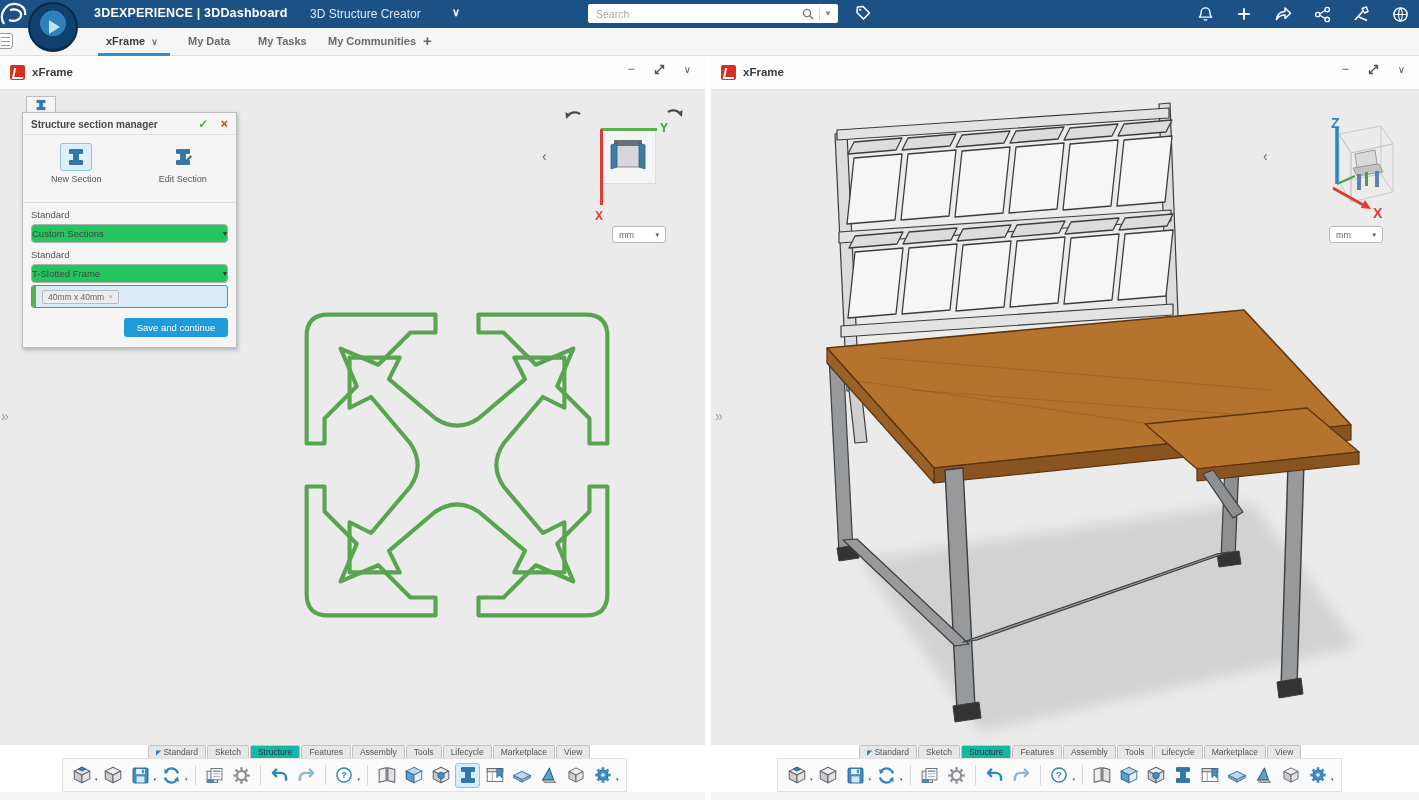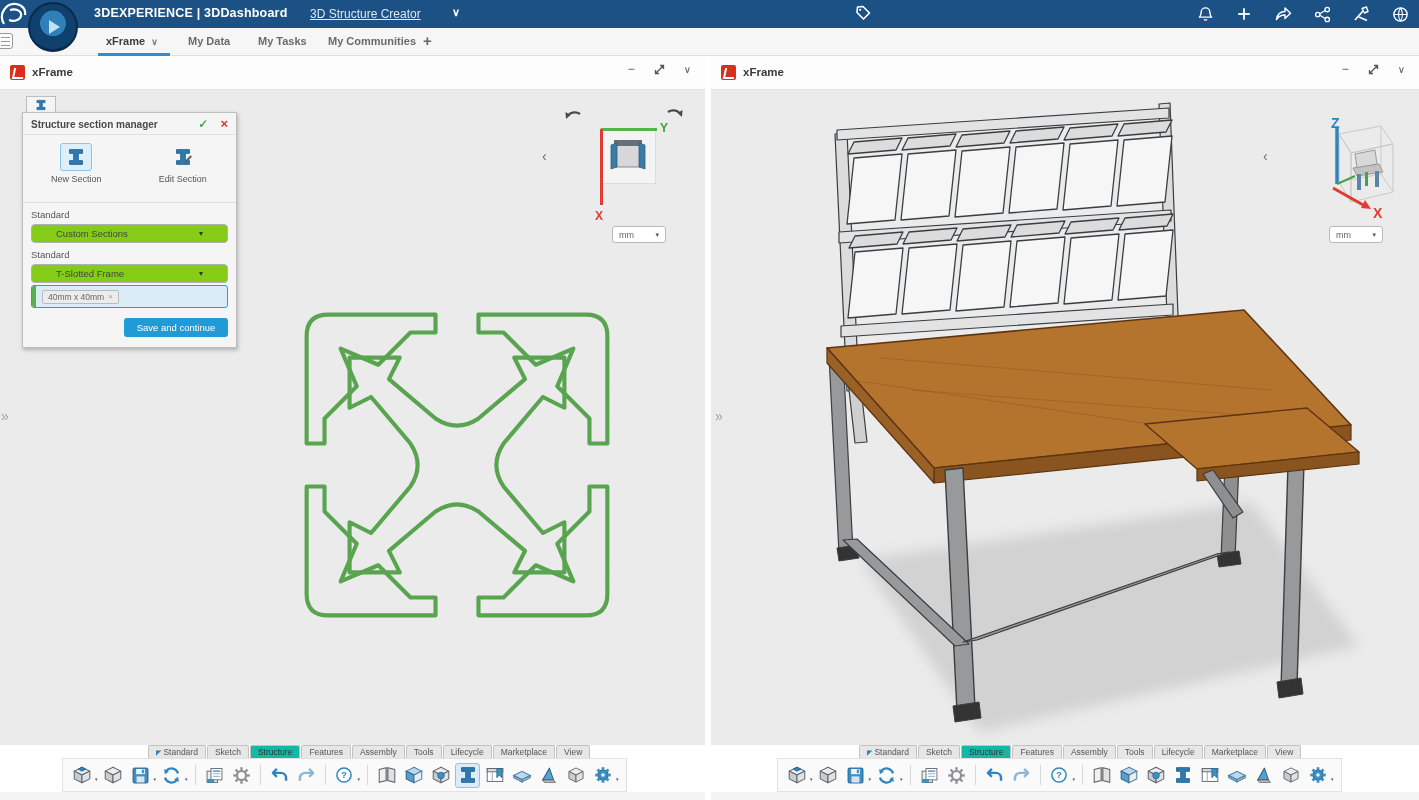--- a/index.html
+++ b/index.html
@@ -4,21 +4,21 @@
 <style>
   * { margin:0; padding:0; box-sizing:border-box; }
   html,body { width:1419px; height:800px; overflow:hidden;
     font-family:"Liberation Sans", sans-serif; background:#fff; }
 
   
   #topbar { position:absolute; left:0; top:0; width:1419px; height:28px;
     background:#1b5185; z-index:40; }
   #brand { position:absolute; left:94px; top:6px; color:#fff; font-size:12.5px;
     font-weight:bold; letter-spacing:.2px; white-space:nowrap; }
-  #appname { position:absolute; left:310px; top:7px; color:#dce8f3; font-size:12px; white-space:nowrap;text-decoration:underline; }
+  #appname { position:absolute; left:310px; top:7px; color:#dce8f3; font-size:12px; white-space:nowrap; }
   #appcaret { position:absolute; left:452px; top:6px; color:#fff; font-size:11px; font-weight:bold; }
   #searchbox { position:absolute; left:588px; top:4px; width:250px; height:19px;
     background:#fff; border-radius:2px; display:flex; align-items:center; }
   #searchbox input { flex:1; border:none; outline:none; font-size:10.5px; color:#444;
     padding-left:8px; background:transparent; font-family:"Liberation Sans",sans-serif; }
   #searchbox input::placeholder { color:#a8a8a8; }
   .sdiv { width:1px; height:13px; background:#d5d5d5; margin:0 4px; }
   #tagicon { position:absolute; left:852px; top:3px; }
   .tb-icons { position:absolute; right:8px; top:3px; display:flex; gap:17px; }
   .tb-ic { width:22px; height:22px; display:flex; align-items:center; justify-content:center; }
@@ -75,22 +75,22 @@
   #dlg-ok { margin-left:auto; color:#3fae49; font-size:12px; font-weight:bold; }
   #dlg-x { margin-left:12px; color:#d43a26; font-size:13px; font-weight:bold; line-height:10px; }
   #dlg-bigbtns { display:flex; padding:8px 0 18px; border-top:1px solid #e2e2e2; border-bottom:1px solid #ddd; }
   .bigbtn { width:50%; text-align:center; }
   .bigbtn .ibx { width:32px; height:28px; margin:0 auto; display:flex; align-items:center;
     justify-content:center; border:1px solid transparent; border-radius:3px; }
   .bigbtn.sel .ibx { background:#ddeffb; border-color:#8fc3e8; }
   .bigbtn .lb { font-size:9px; color:#555; margin-top:3px; }
   .frow { padding:6px 8px 0; }
   .flabel { font-size:9.5px; color:#555; margin-bottom:4px; display:flex; align-items:center; }
-  .fselect { height:19px; background:#84cc16; border:1px solid #b0b0b0; border-radius:4px;
-    display:flex; align-items:center; font-size:9.5px; color:#444; padding:0 24px; }
+  .fselect { height:19px; background:#22c55e; border:1px solid #b0b0b0; border-radius:4px;
+    display:flex; align-items:center; font-size:9.5px; color:#444; padding:0 0; }
   .fselect .car { margin-left:auto; font-size:8px; color:#333; }
   .badge { width:12px; height:12px; border-radius:50%; background:#2e86c1; color:#fff;
     font-size:8px; display:inline-flex; align-items:center; justify-content:center; margin-left:5px; }
   .kebab { margin-left:auto; color:#777; font-size:11px; letter-spacing:0; }
   #selfield { margin:2px 8px 0; height:23px; background:#d9ecf8; border:1px solid #2e9bd6;
     border-radius:3px; display:flex; align-items:center; position:relative; overflow:hidden; }
   #selfield .gbar { position:absolute; left:0; top:0; bottom:0; width:4px; background:#57b14c; }
   .chip { margin-left:10px; background:#ececec; border:1px solid #bbb; border-radius:2px;
     padding:1px 5px; font-size:8.5px; color:#666; display:flex; align-items:center; gap:4px; }
   .chip .cx { color:#999; font-size:8px; }
@@ -236,20 +236,29 @@
 </svg>
 
 <div id="topbar">
   <svg id="dslogo" width="30" height="28" viewBox="0 0 30 28">
     <path d="M4 24 C-2 14 6 3 16 4 C23 5 26 10 25 15" fill="none" stroke="#fff" stroke-width="2.2"></path>
     <path d="M10 10 C16 8 22 11 21 16 C20 20 14 22 9 20" fill="none" stroke="#fff" stroke-width="2.2"></path>
   </svg>
   <span id="brand">3DEXPERIENCE | 3DDashboard</span>
   <span id="appname">3D Structure Creator</span>
   <span id="appcaret">∨</span>
+  <div id="searchbox">
+    <input placeholder="Search" style="">
+    <svg width="14" height="14" viewBox="0 0 14 14">
+        <circle cx="6" cy="6" r="3.6" fill="none" stroke="#7a7a7a" stroke-width="1.4"></circle>
+        <line x1="8.8" y1="8.8" x2="12" y2="12" stroke="#7a7a7a" stroke-width="1.6"></line>
+      </svg>
+    <div class="sdiv"></div>
+    <span style="color:#888;font-size:8px;margin-right:6px;">▼</span>
+  </div>
   <svg id="tagicon" width="21" height="21" viewBox="0 0 21 21">
       <path d="M11 3.5 L17.5 10 L11.5 16 L5 9.5 L5.5 4 Z" fill="none" stroke="#fff" stroke-width="1.6" stroke-linejoin="round"></path>
       <circle cx="8.2" cy="6.8" r="1.1" fill="#fff"></circle>
     </svg>
   <div class="tb-icons">
     <span class="tb-ic">
         <svg width="19" height="19" viewBox="0 0 20 20">
           <path d="M10 3 a4.6 4.6 0 0 1 4.6 4.6 c0 3.2 1 4.4 1.9 5.2 H3.5 c.9-.8 1.9-2 1.9-5.2 A4.6 4.6 0 0 1 10 3 Z" fill="none" stroke="#fff" stroke-width="1.5" stroke-linejoin="round"></path>
           <path d="M8.4 15 a1.8 1.8 0 0 0 3.2 0" fill="none" stroke="#fff" stroke-width="1.4"></path>
         </svg>

